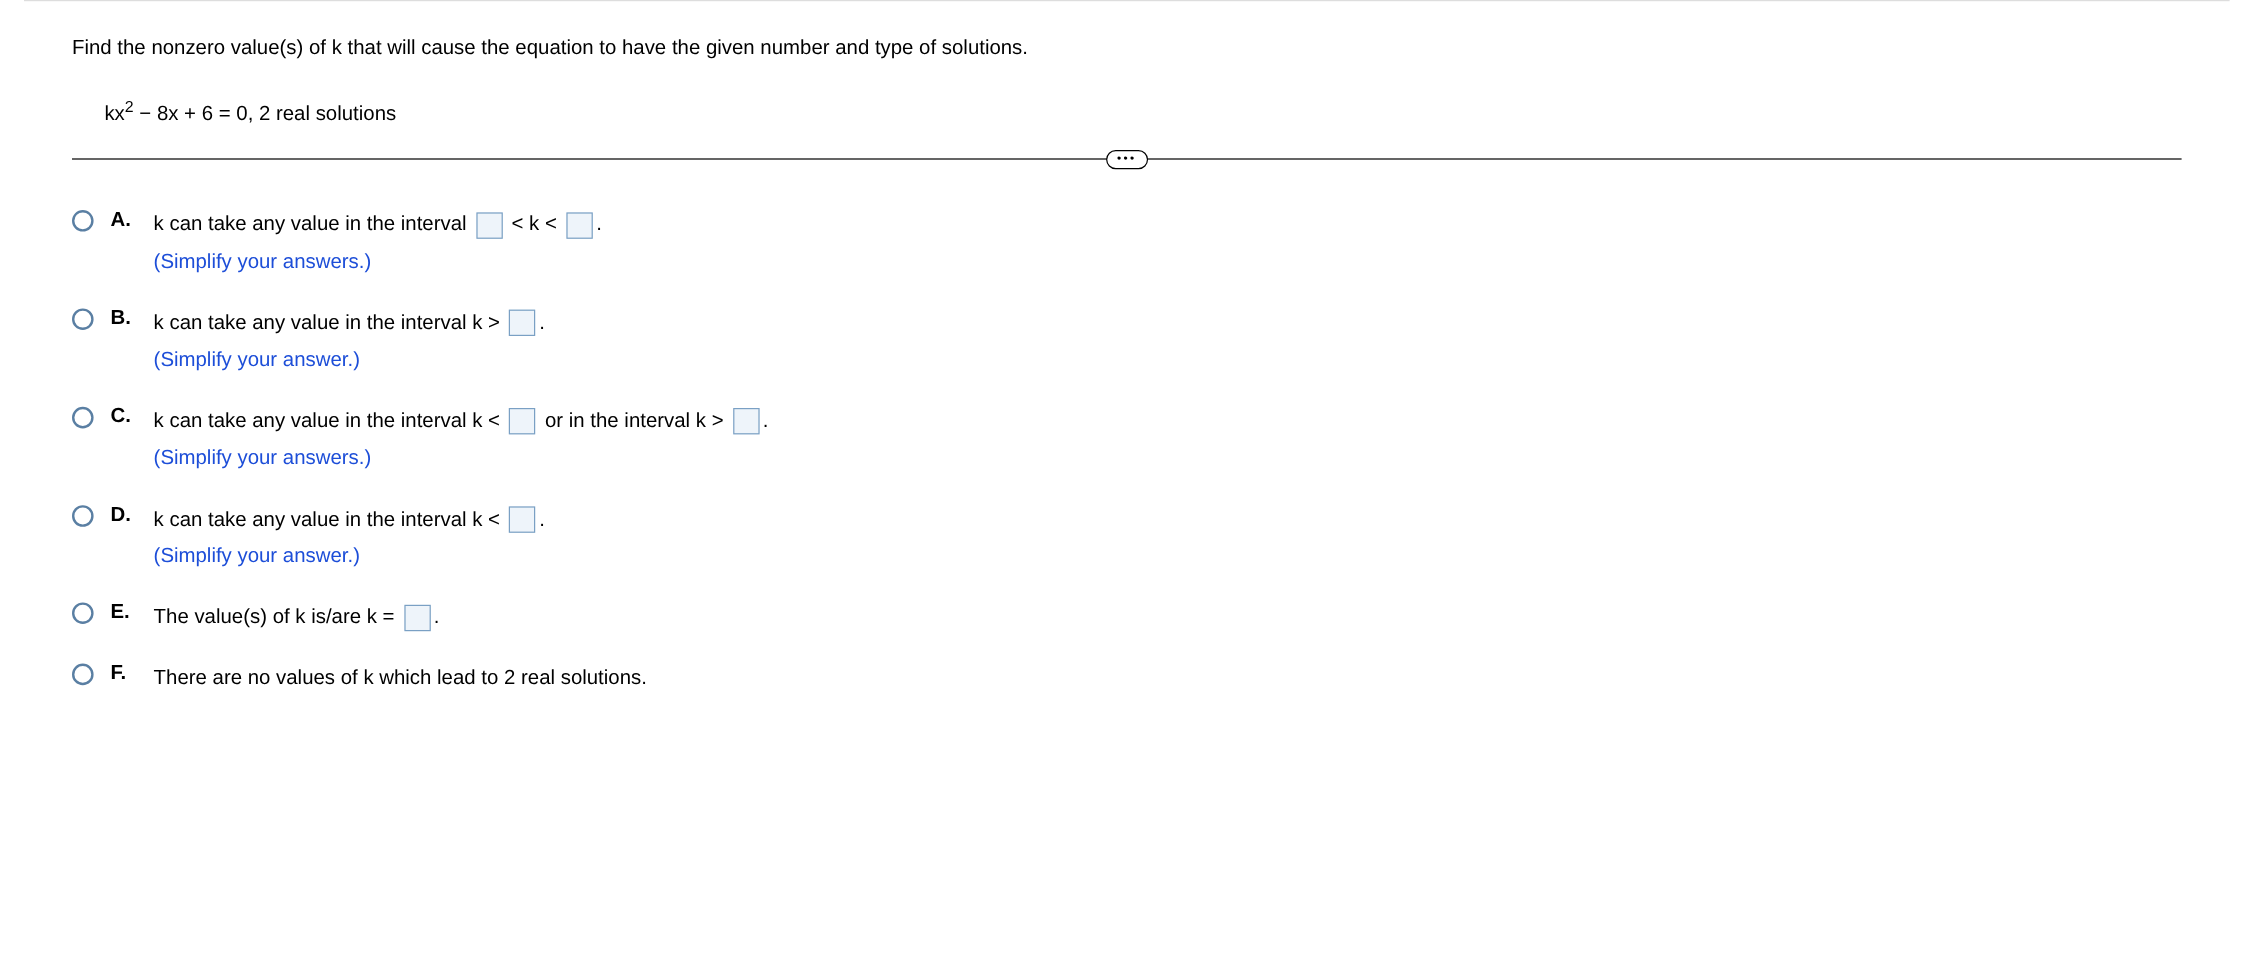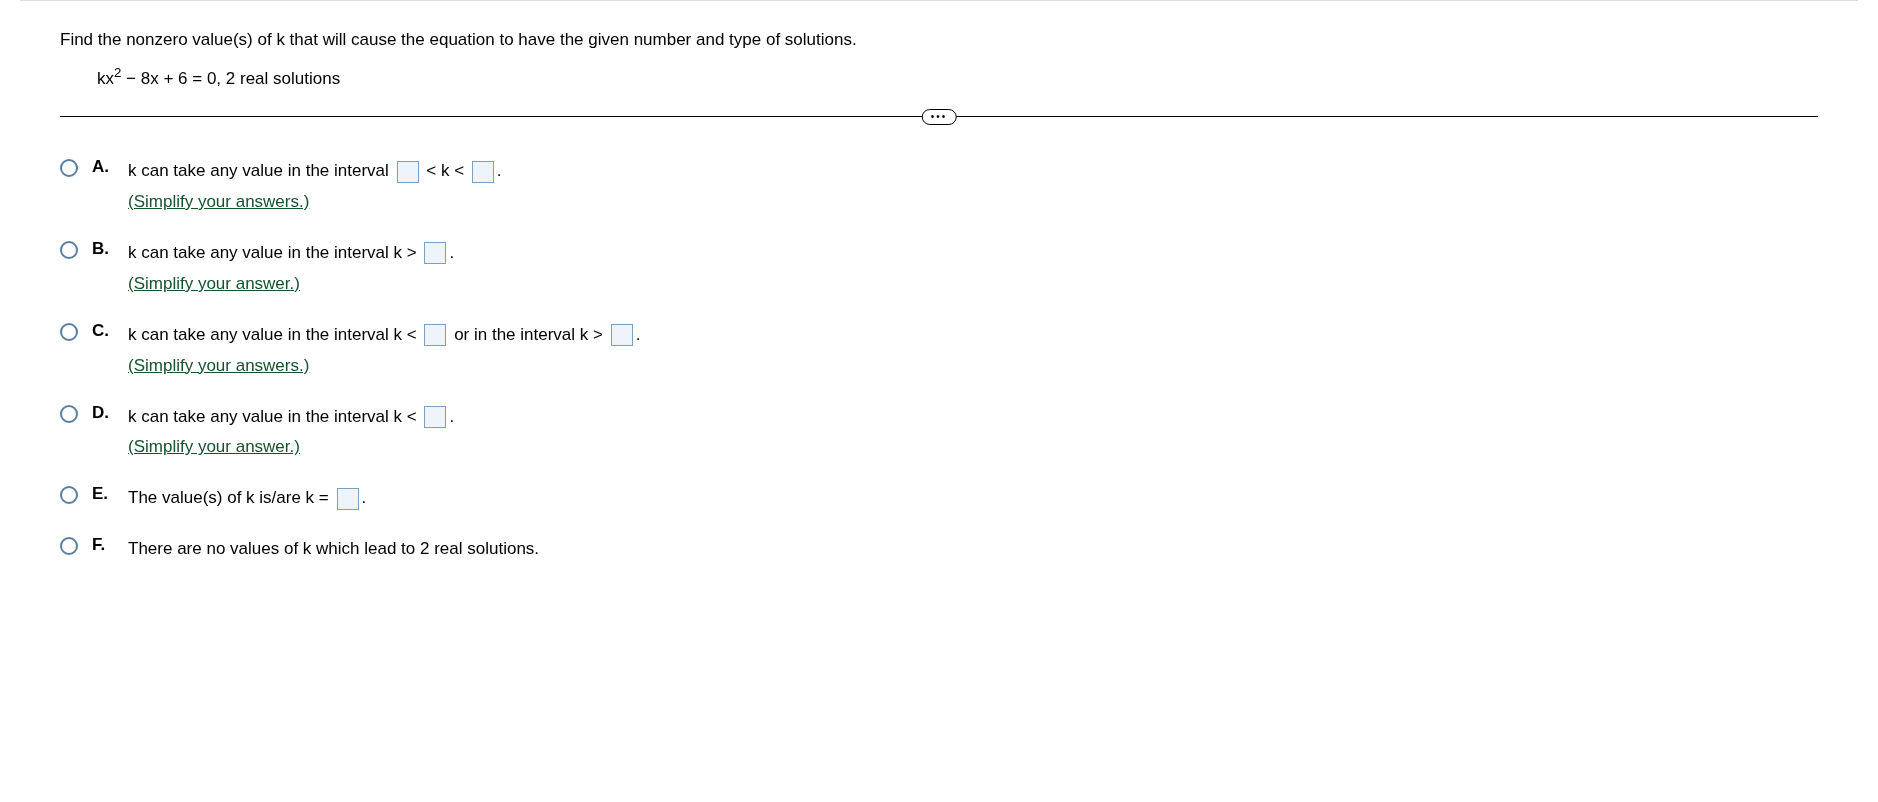--- a/index.html
+++ b/index.html
@@ -16,24 +16,24 @@
       border-right: none;
       border-bottom: none;
       margin: 0 20px;
       padding-top: 6px;
     }
     .container {
       padding: 20px 40px 40px 40px;
     }
     .question-stem {
       line-height: 1.5;
-      margin-bottom: 12px;
+      margin-bottom: 28px;
     }
     .equation-line {
-      margin-left: 37px;
+      margin-left: 27px;
       margin-bottom: 28px;
       font-size: 17px;
     }
     .sup { vertical-align: super; font-size: 0.78em; }
     .divider-row {
       position: relative;
       height: 1px;
       background: #000;
       margin: 0 0 40px 0;
     }
@@ -84,21 +84,21 @@
     .opt-body { line-height: 1.7; }
     .ans-box {
       display: inline-block;
       width: 22px;
       height: 22px;
       border: 1px solid #7aa0c4;
       background: #eef4fa;
       vertical-align: middle;
       margin: 0 3px;
     }
-    .hint { color: #14532d; text-decoration: underline; }
+    .hint { color: #1d4ed8; }
     .simplify { display: block; margin-top: 2px; }
   </style>
 </head>
 <body>
 
 <div class="outer">
 <div class="container">
 
   <div class="question-stem">Find the nonzero value(s) of k that will cause the equation to have the given number and type of solutions.</div>
 

